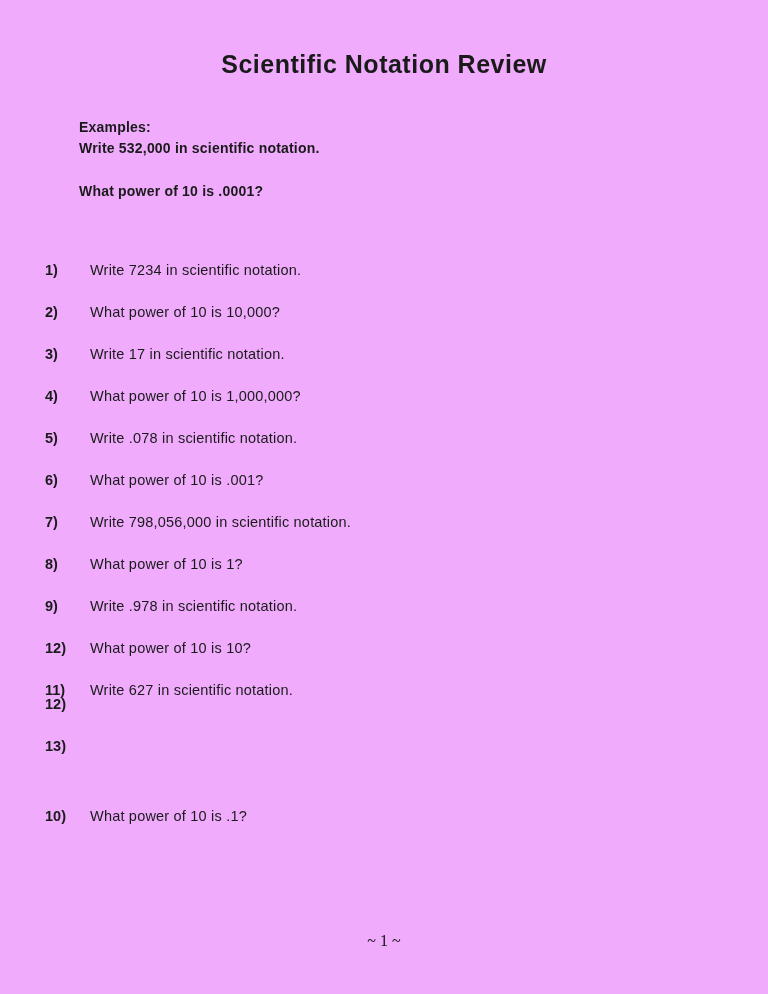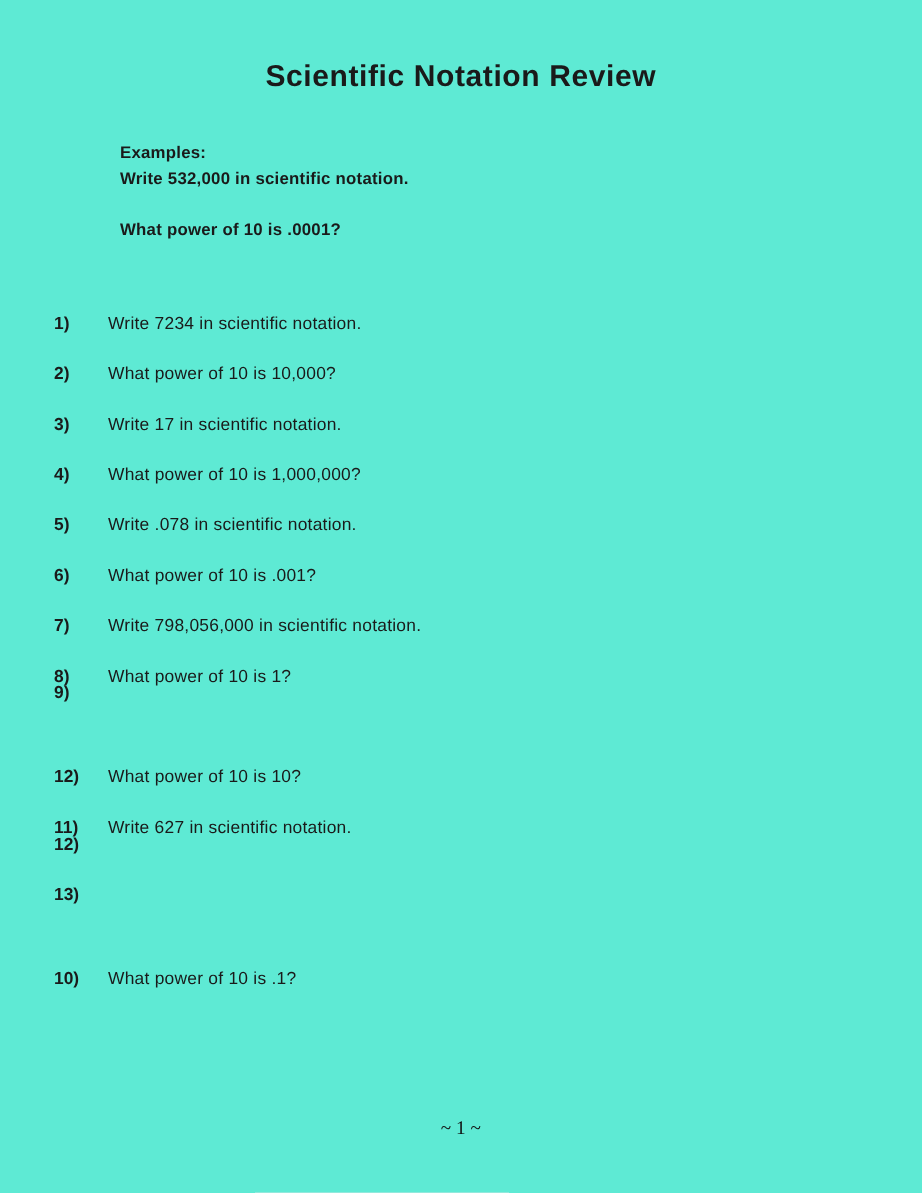--- a/index.html
+++ b/index.html
@@ -7,32 +7,32 @@
   body {
     width: 768px;
     height: 994px;
     font-family: "Liberation Sans", sans-serif;
     color: #1a1a1a;
   }
   .page {
     position: relative;
     width: 768px;
     height: 994px;
-    background: #5eead4;
+    background: #f0abfc;
     overflow: hidden;
   }
   .doc-title {
     text-align: center;
     font-size: 25px;
     font-weight: 600;
     letter-spacing: 0.5px;
     padding-top: 50px;
   }
   .examples {
-    margin: 38px 0 0 100px;
+    margin: 38px 0 0 79px;
     font-size: 14px;
     font-weight: bold;
     letter-spacing: 0.2px;
   }
   .examples .ex-line { line-height: 21px; }
   .examples .ex-gap { height: 22px; }
   .questions {
     margin-top: 32px;
     list-style: none;
   }
@@ -106,20 +106,21 @@
     <li class="q-row">
       <span class="q-num">7)</span>
       <span class="q-text">Write 798,056,000 in scientific notation.</span>
     </li>
     <li class="q-row">
       <span class="q-num">8)</span>
       <span class="q-text">What power of 10 is 1?</span>
     </li>
     <li class="q-row">
       <span class="q-num">9)</span>
+      <span class="q-text">Write .978 in scientific notation.</span>
     </li>
     <li class="q-row">
       <span class="q-num">12)</span>
       <span class="q-text">What power of 10 is 10?</span>
     </li>
     <li class="q-row">
       <span class="q-num">11)</span>
       <span class="q-text">Write 627 in scientific notation.</span>
     </li>
     <li class="q-row">

